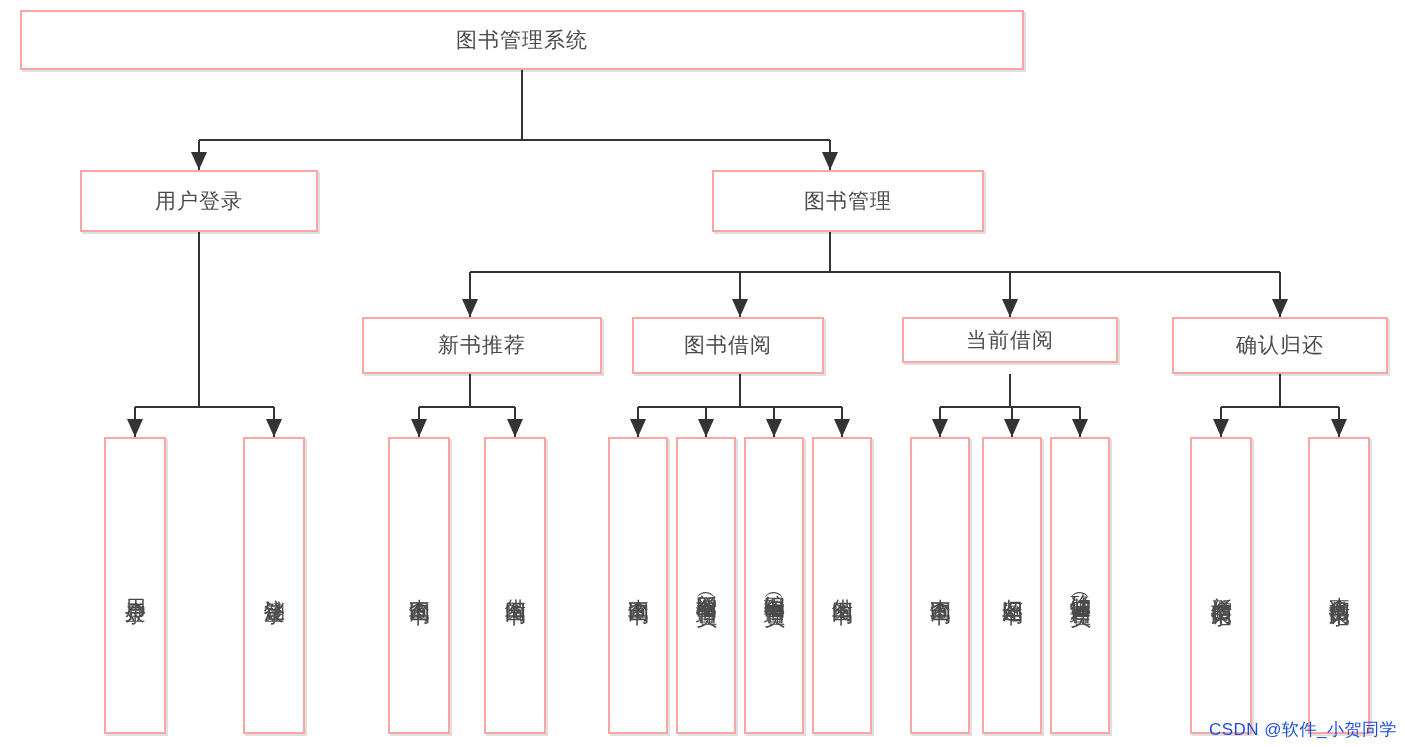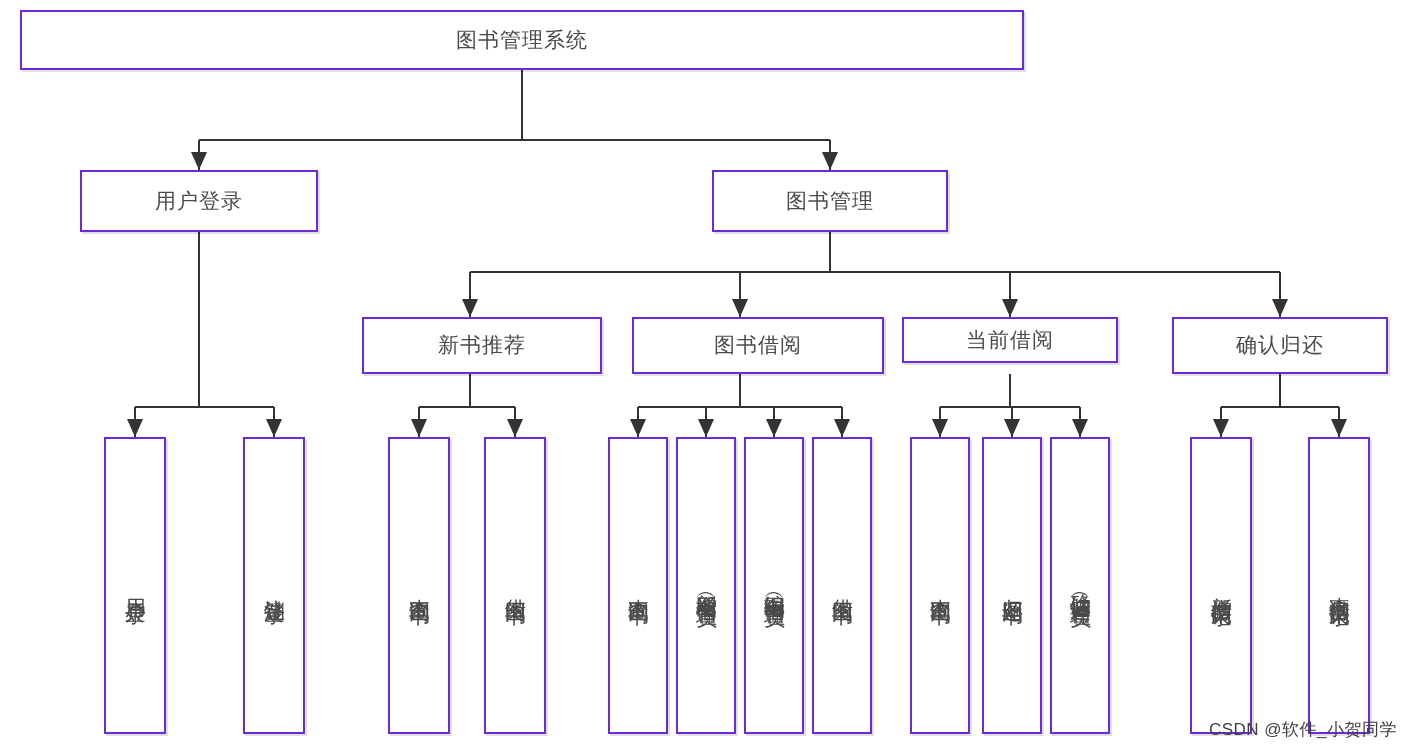--- a/index.html
+++ b/index.html
@@ -22,21 +22,21 @@
     position: absolute;
     left: 0;
     top: 0;
     width: 1405px;
     height: 747px;
     pointer-events: none;
   }
   .node {
     position: absolute;
     box-sizing: border-box;
-    border: 2px solid #6d28d9;
+    border: 2px solid #fca5a5;
     background: #ffffff;
     display: flex;
     align-items: center;
     justify-content: center;
     color: #4a4a4a;
     line-height: 1.18;
     box-shadow: 2px 2px 0 rgba(0,0,0,0.12);
   }
   .node.h {
     font-size: 21px;
@@ -58,21 +58,21 @@
     writing-mode: vertical-rl;
     text-orientation: upright;
     white-space: normal;
     max-height: 100%;
   }
   #watermark {
     position: absolute;
     right: 8px;
     bottom: 6px;
     font-size: 17px;
-    color: #404040;
+    color: #1d4ed8;
     letter-spacing: 0.5px;
     white-space: nowrap;
     font-family: "Liberation Sans", "DejaVu Sans", sans-serif;
   }
 </style>
 </head>
 <body>
 
 <div id="canvas">
   <svg id="edges" viewBox="0 0 1405 747">
@@ -129,27 +129,27 @@
       <line x1="1339" y1="407" x2="1339" y2="437" stroke="#333333" stroke-width="2.5" shape-rendering="crispEdges"></line>
       <path d="M 1331 419 L 1347 419 L 1339 437 Z" fill="#333333"></path>
     </svg>
   <div id="nodes">
       <div class="node h" style="left: 20px; top: 10px; width: 1004px; height: 60px;">
         <span class="label">图书管理系统</span>
       </div>
       <div class="node h" style="left: 80px; top: 170px; width: 238px; height: 62px;">
         <span class="label">用户登录</span>
       </div>
-      <div class="node h" style="left: 712px; top: 170px; width: 236px; height: 62px;">
+      <div class="node h" style="left: 712px; top: 170px; width: 272px; height: 62px;">
         <span class="label">图书管理</span>
       </div>
       <div class="node h" style="left: 362px; top: 317px; width: 240px; height: 57px;">
         <span class="label">新书推荐</span>
       </div>
-      <div class="node h" style="left: 632px; top: 317px; width: 252px; height: 57px;">
+      <div class="node h" style="left: 632px; top: 317px; width: 192px; height: 57px;">
         <span class="label">图书借阅</span>
       </div>
       <div class="node h" style="left: 902px; top: 317px; width: 216px; height: 46px;">
         <span class="label">当前借阅</span>
       </div>
       <div class="node h" style="left: 1172px; top: 317px; width: 216px; height: 57px;">
         <span class="label">确认归还</span>
       </div>
       <div class="node v" style="left: 104px; top: 437px; width: 62px; height: 297px;">
         <span class="label">用户登录</span>

